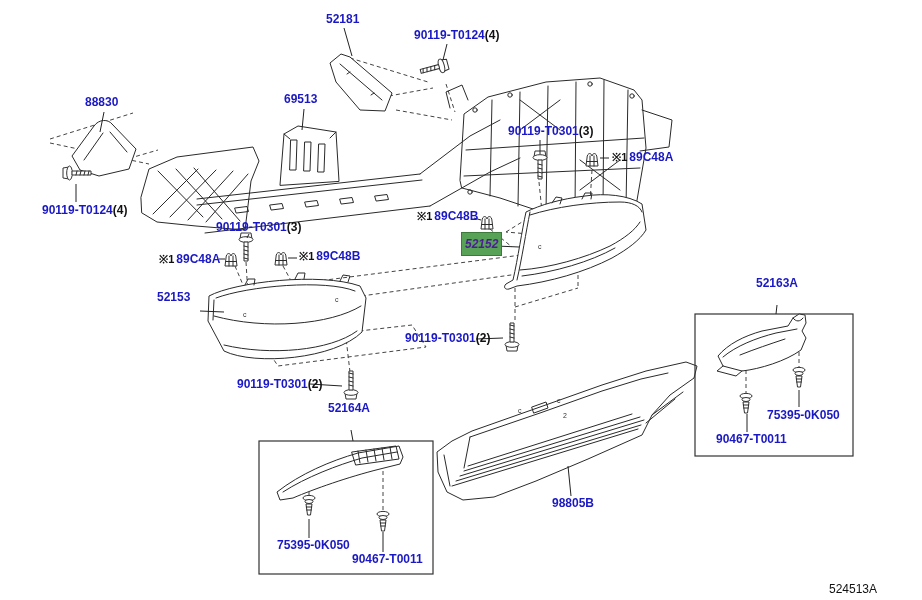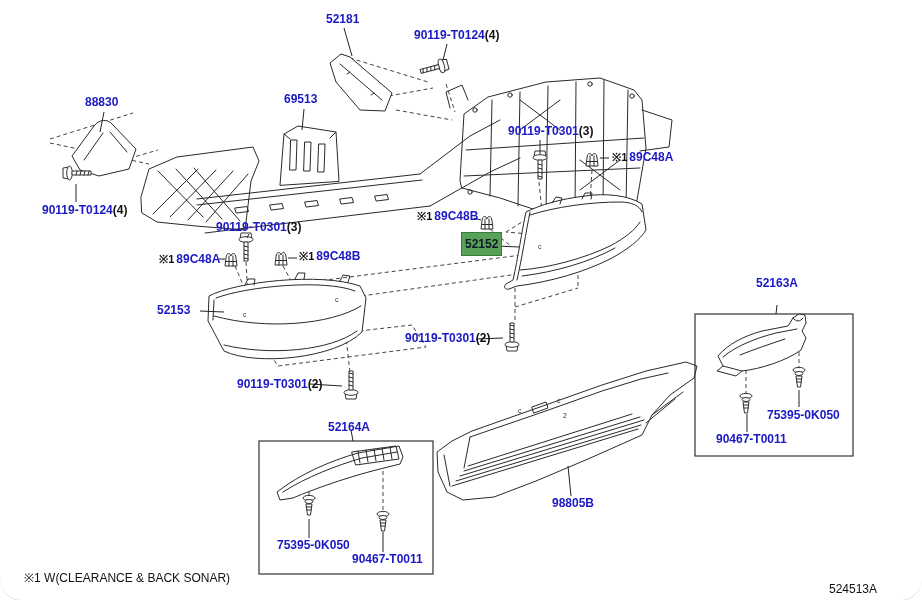--- a/index.html
+++ b/index.html
@@ -1,30 +1,29 @@
 <!DOCTYPE html>
 <html><head>
 <meta charset="utf-8">
 <style>
   html,body{margin:0;padding:0;background:#fff;}
   .canvas{
     position:relative;width:922px;height:600px;background:#ffffff;
     font-family:"Liberation Sans",sans-serif;overflow:hidden;
     border-bottom:1px solid #d8d8d8;
-    border-radius:22px;
   }
   svg{position:absolute;left:0;top:0;}
   .label{
     position:absolute;font-weight:bold;font-size:12px;line-height:14px;
     color:#1a18c4;white-space:nowrap;letter-spacing:0;
   }
   .label .pre{color:#111;font-size:11px;font-weight:bold;margin-right:2px;}
   .label .cnt{color:#111;}
   .label .num.highlight{
-    background:#57a257;color:#0f172a;padding:4px 3px;border:1px solid #3c7a3c;
+    background:#57a257;color:#4c1d95;padding:4px 3px;border:1px solid #3c7a3c;font-style:italic;
   }
   .footnote{
     position:absolute;left:24px;top:569px;font-size:12px;color:#111;
   }
   .diagram-code{
     position:absolute;left:829px;top:582px;font-size:12px;color:#111;
   }
   .art{stroke:#2a2a2a;stroke-width:1;fill:none;stroke-linecap:round;stroke-linejoin:round;}
   .artw{stroke:#2a2a2a;stroke-width:1;fill:#ffffff;stroke-linejoin:round;}
   .dash{stroke:#444;stroke-width:1;fill:none;stroke-dasharray:4 3;}
@@ -201,30 +200,30 @@
 </div>
 <div class="label" style="left:216px;top:220px">
   <span class="num">90119-T0301</span><span class="cnt">(3)</span>
 </div>
 <div class="label" style="left:159px;top:252px">
   <span class="pre">※1</span><span class="num">89C48A</span>
 </div>
 <div class="label" style="left:299px;top:249px">
   <span class="pre">※1</span><span class="num">89C48B</span>
 </div>
-<div class="label" style="left:157px;top:303px">
+<div class="label" style="left:157px;top:290px">
   <span class="num">52153</span>
 </div>
 <div class="label" style="left:237px;top:377px">
   <span class="num">90119-T0301</span><span class="cnt">(2)</span>
 </div>
 <div class="label" style="left:405px;top:331px">
   <span class="num">90119-T0301</span><span class="cnt">(2)</span>
 </div>
-<div class="label" style="left:328px;top:420px">
+<div class="label" style="left:328px;top:401px">
   <span class="num">52164A</span>
 </div>
 <div class="label" style="left:277px;top:538px">
   <span class="num">75395-0K050</span>
 </div>
 <div class="label" style="left:352px;top:552px">
   <span class="num">90467-T0011</span>
 </div>
 <div class="label" style="left:552px;top:496px">
   <span class="num">98805B</span>
@@ -232,16 +231,15 @@
 <div class="label" style="left:756px;top:276px">
   <span class="num">52163A</span>
 </div>
 <div class="label" style="left:767px;top:408px">
   <span class="num">75395-0K050</span>
 </div>
 <div class="label" style="left:716px;top:432px">
   <span class="num">90467-T0011</span>
 </div>
 
-<div class="footnote">※1 W(CLEARANCE &amp; BACK SONAR)</div>
 <div class="diagram-code">524513A</div>
 
 </div>
 
 </body></html>

